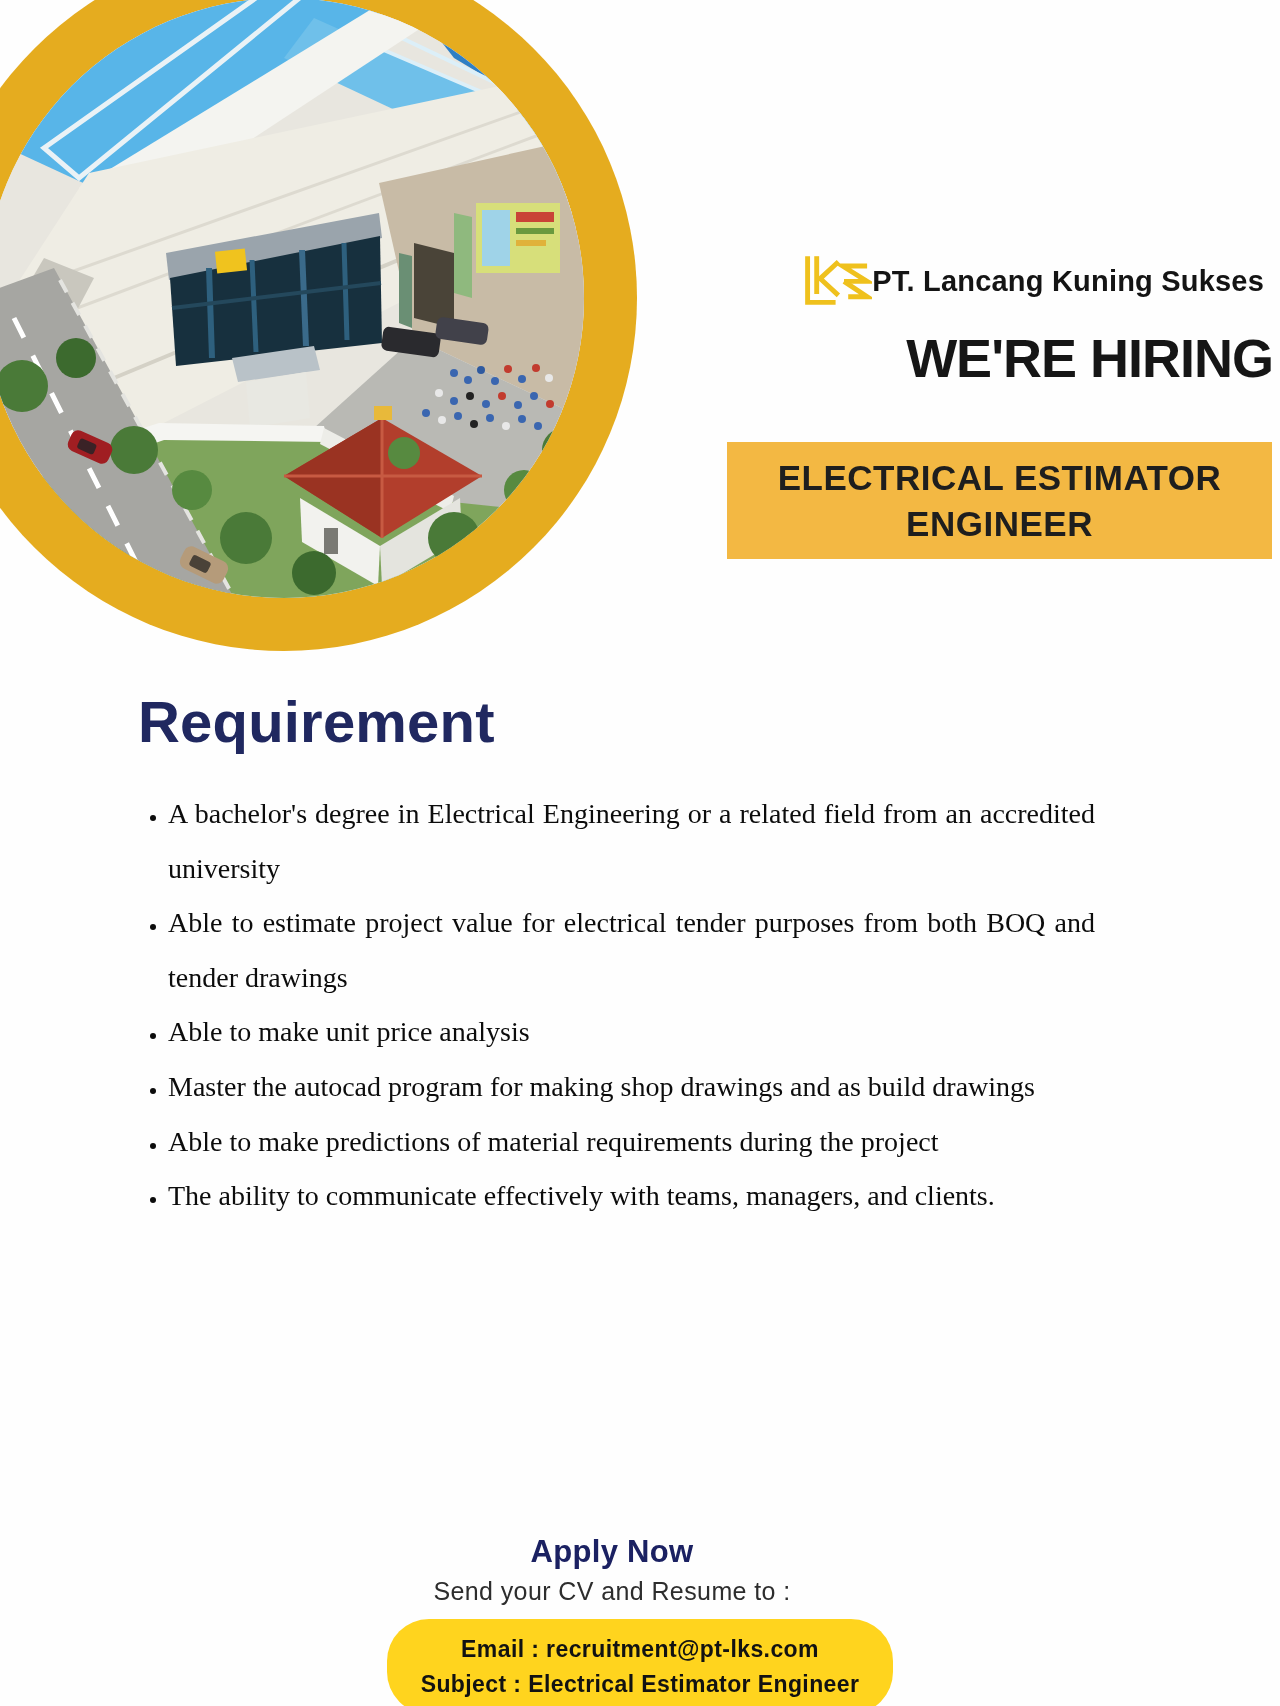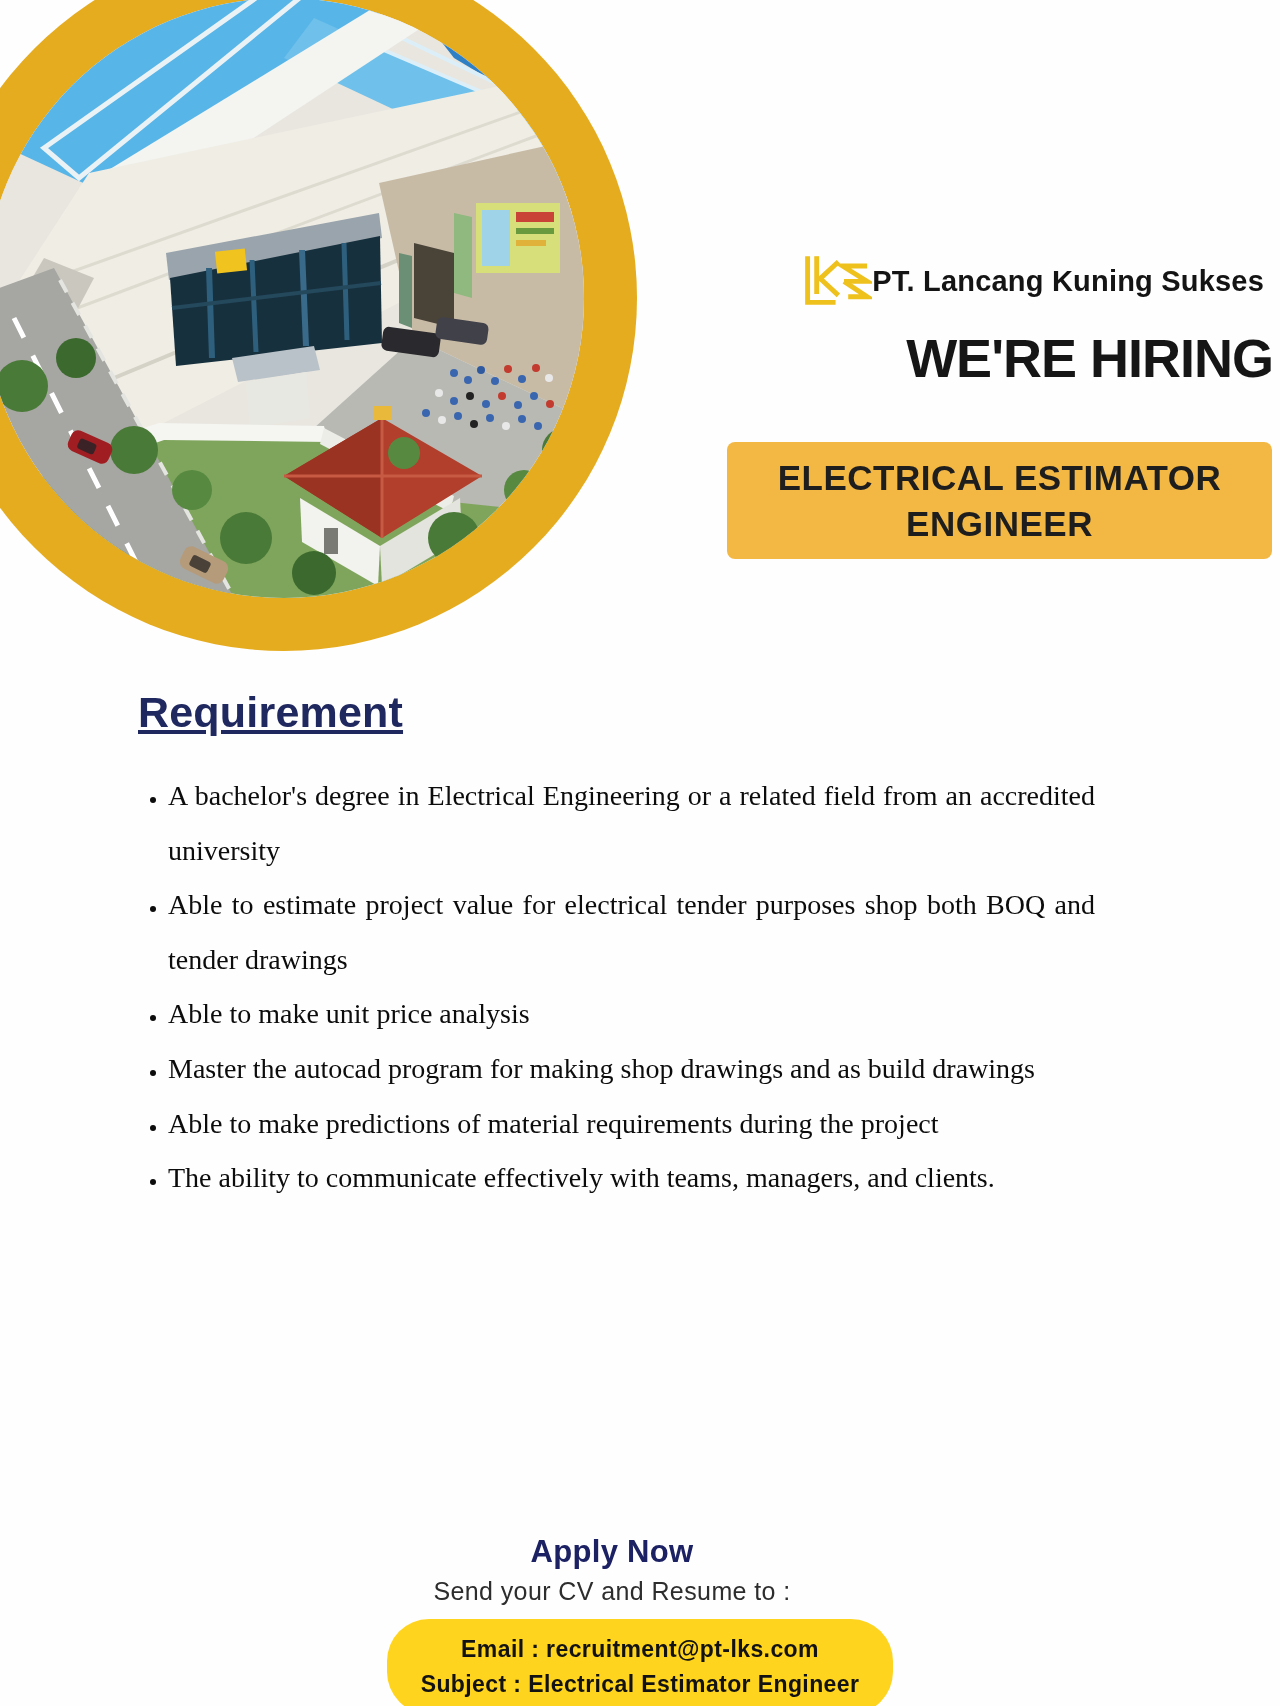--- a/index.html
+++ b/index.html
@@ -32,26 +32,25 @@
     position:absolute;top:331px;right:7px;
     font-size:54px;line-height:1;font-weight:800;color:#161616;
     letter-spacing:-1px;white-space:nowrap;
   }
   .position-banner{
     position:absolute;top:442px;right:8px;width:545px;
     background:#F3B843;color:#1E1E1E;
     box-sizing:border-box;padding:13px 12px;
     font-size:35px;line-height:1.3;font-weight:600;letter-spacing:.5px;
     text-align:center;
-    border-radius:8px;
   }
   
   .req-section{position:absolute;top:688px;left:138px;width:957px;}
   .req-title{
-    margin:0;font-size:43px;font-weight:800;color:#202860;letter-spacing:.2px;text-decoration:underline;
+    margin:0;font-size:58px;font-weight:800;color:#202860;letter-spacing:.2px;
   }
   .req-list{
     margin:32px 0 0 0;padding:0 0 0 30px;
     font-family:"Liberation Serif",serif;
     font-size:28px;line-height:1.95;color:#0c0c0c;
   }
   .req-list li{
     text-align:justify;
     list-style-type:disc;
     font-family:Liberation Serif, serif;
@@ -216,21 +215,21 @@
 </div>
 
 <div class="headline">WE'RE HIRING</div>
 
 <div class="position-banner">ELECTRICAL ESTIMATOR ENGINEER</div>
 
 <section class="req-section">
   <h2 class="req-title">Requirement</h2>
   <ul class="req-list">
     <li>A bachelor's degree in Electrical Engineering or a related field from an accredited university</li>
-    <li>Able to estimate project value for electrical tender purposes shop both BOQ and tender drawings</li>
+    <li>Able to estimate project value for electrical tender purposes from both BOQ and tender drawings</li>
     <li>Able to make unit price analysis</li>
     <li>Master the autocad program for making shop drawings and as build drawings</li>
     <li>Able to make predictions of material requirements during the project</li>
     <li>The ability to communicate effectively with teams, managers, and clients.</li>
   </ul>
 </section>
 
 <section class="apply-section">
   <div class="apply-text">
     <h3 class="apply-title">Apply Now</h3>

